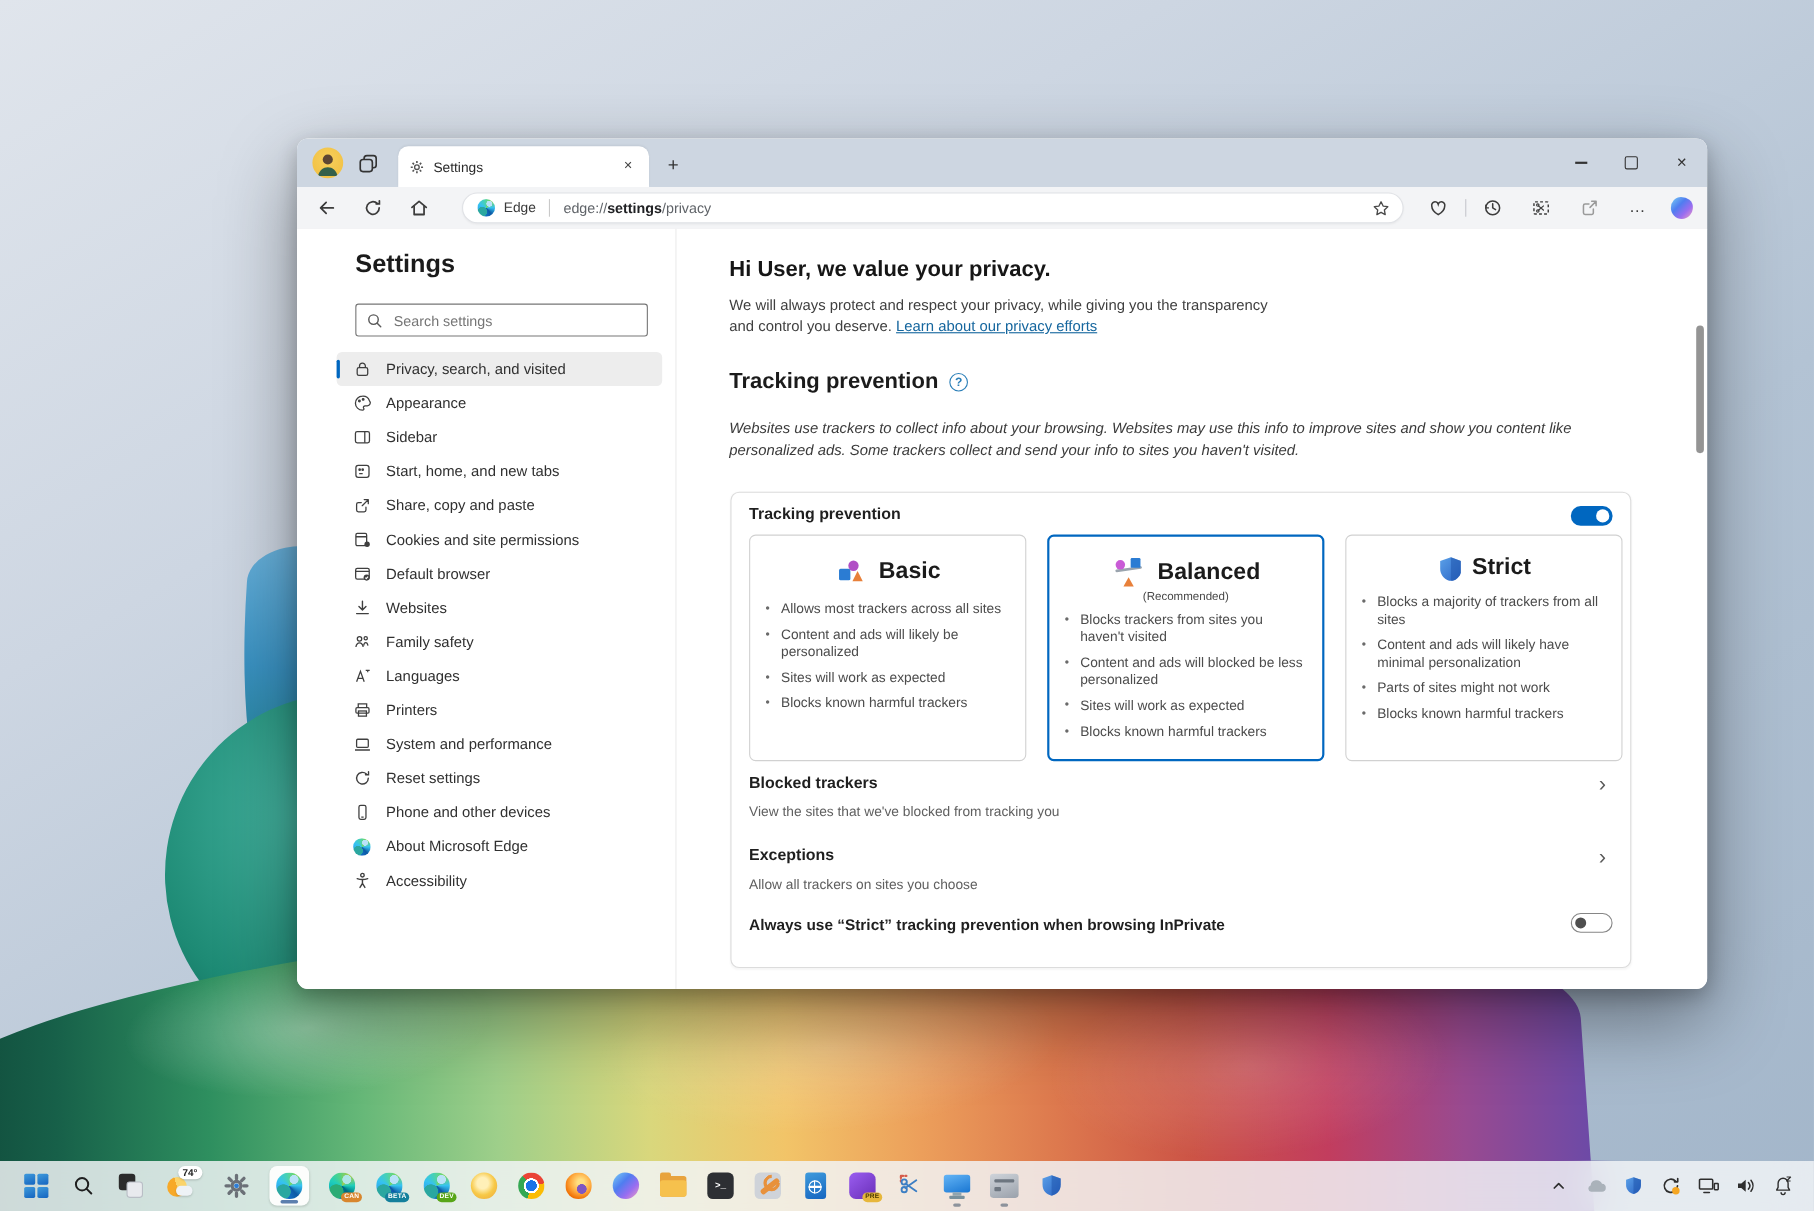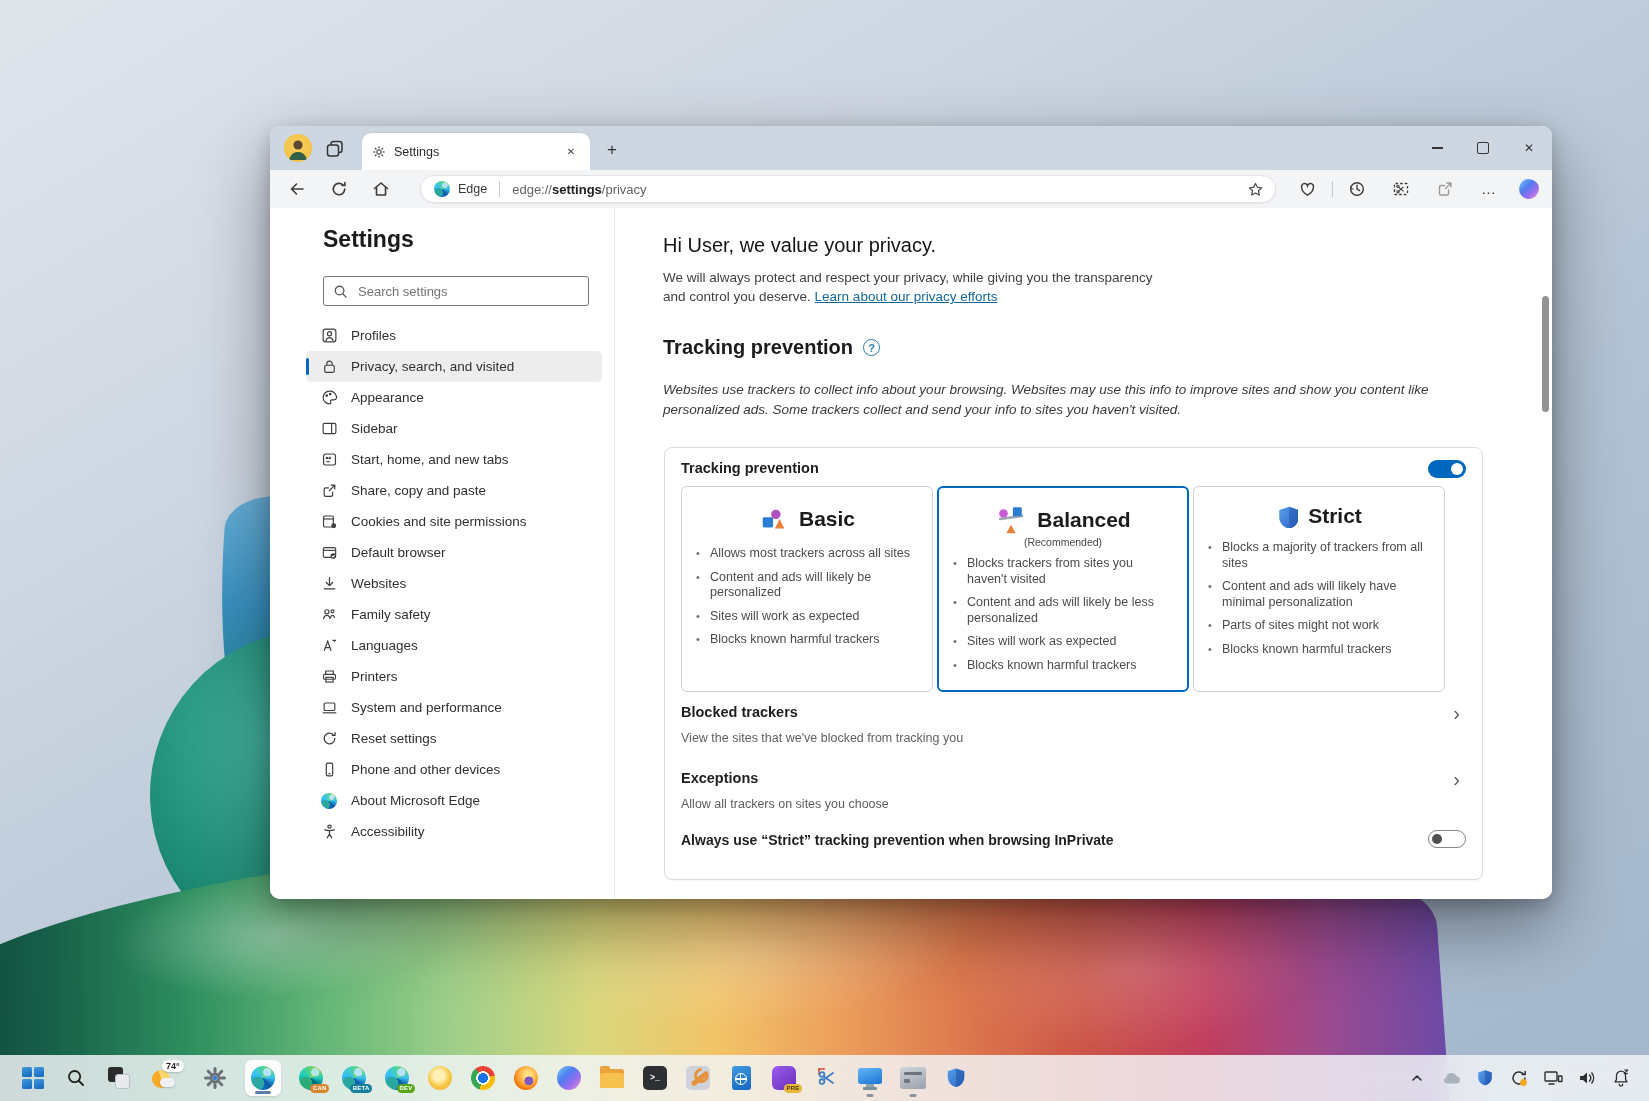--- a/index.html
+++ b/index.html
@@ -79,41 +79,41 @@
   .search-box input::placeholder{color:#757575;}
   .nav{position:absolute;left:36px;top:112px;right:12px;}
   .nav-item{position:relative;display:flex;align-items:center;height:31px;border-radius:5px;
     padding:0 10px 0 14px;color:#303030;font-size:13.5px;}
   .nav-item .nav-ic{width:18px;height:18px;display:flex;align-items:center;justify-content:center;margin-right:13px;}
   .nav-item.selected{background:#ededed;}
   .sel-bar{position:absolute;left:0;top:7px;width:3px;height:17px;border-radius:2px;background:#0067c0;}
 
   
   .mainc{position:absolute;left:393px;top:0;right:0;bottom:0;}
-  .greet{position:absolute;left:0;top:26px;font-size:20px;font-weight:400;color:#161616;}
+  .greet{position:absolute;left:0;top:26px;font-size:20px;font-weight:700;color:#161616;}
   .intro{position:absolute;left:0;top:60px;width:505px;font-size:13.5px;line-height:19px;color:#3f3f3f;}
   .intro a{color:#15669e;text-decoration:underline;}
   .sect-row{position:absolute;left:0;top:128px;display:flex;align-items:center;gap:10px;}
   .sect-title{font-size:20px;font-weight:600;color:#1b1b1b;}
   .help{width:17px;height:17px;border:1.4px solid #2b7fb8;border-radius:50%;color:#2b7fb8;
     font-size:11px;display:flex;align-items:center;justify-content:center;box-sizing:border-box;font-weight:600;}
   .sect-desc{position:absolute;left:0;top:172px;width:775px;font-size:13.5px;line-height:19.5px;color:#3a3a3a;font-style:italic;}
 
   .panel{position:absolute;left:1px;top:239px;width:819px;height:433px;border:1px solid #dcdcdc;
     border-radius:8px;box-sizing:border-box;background:#fff;box-shadow:0 1px 2px rgba(0,0,0,.04);}
   .panel-label{position:absolute;left:16px;top:12px;font-size:14.5px;font-weight:600;color:#1f1f1f;}
   .tgl{position:absolute;width:38px;height:18px;border-radius:10px;box-sizing:border-box;}
   .tgl.on{background:#0067c0;}
   .tgl.on .knob{position:absolute;right:3px;top:3px;width:12px;height:12px;border-radius:50%;background:#fff;}
   .tgl.off{background:#fff;border:1px solid #868686;}
   .tgl.off .knob{position:absolute;left:3px;top:3px;width:10px;height:10px;border-radius:50%;background:#4f4f4f;}
   .tgl.t1{right:16px;top:12px;}
   .tgl.t2{right:16px;top:382px;}
 
-  .cards{position:absolute;left:16px;top:38px;display:flex;gap:4px;justify-content:flex-end;}
+  .cards{position:absolute;left:16px;top:38px;display:flex;gap:19px;justify-content:flex-end;}
   .tp-card{width:252px;height:206px;border:1px solid #d1d1d1;border-radius:6px;box-sizing:border-box;background:#fff;}
   .tp-card.selected{border:2.5px solid #0067c0;}
   .tp-head{display:flex;align-items:center;justify-content:center;gap:10px;margin-top:17px;}
   .tp-title{font-size:21px;font-weight:600;color:#1b1b1b;}
   .tp-sub{text-align:center;font-size:10.5px;color:#474747;margin-top:1px;}
   .tp-card ul{margin:12px 0 0 0;padding:0 12px 0 24px;list-style:none;}
   .tp-card li{position:relative;font-size:12.5px;line-height:15.5px;color:#4c4c4c;margin-bottom:8px;padding-left:4px;}
   .tp-card li::before{content:"•";position:absolute;left:-10px;top:0;color:#6a6a6a;font-size:11px;}
 
   .prow-title{position:absolute;left:16px;font-size:14.5px;font-weight:600;color:#1f1f1f;}
@@ -319,30 +319,20 @@
         <div class="side-title">Settings</div>
         <div class="search-box">
           <svg width="15" height="15" viewBox="0 0 16 16" fill="none" stroke="#5a5a5a" stroke-width="1.4" stroke-linecap="round">
             <circle cx="7" cy="7" r="4.6"></circle>
               <path d="M10.6 10.6L14 14"></path>
           </svg>
           <input type="text" value="" placeholder="Search settings" style="">
         </div>
         <div class="nav">
 
-          <div class="nav-item">
-            <span class="nav-ic">
-                <svg width="17" height="17" viewBox="0 0 16 16" fill="none" stroke="#3f3f3f" stroke-width="1.1">
-                  <rect x="2" y="2" width="12" height="12" rx="2.5"></rect>
-                  <circle cx="8" cy="6.4" r="2"></circle>
-                  <path d="M4.6 13c.5-2 1.9-3 3.4-3s2.9 1 3.4 3"></path>
-                </svg>
-              </span>
-            <span>Profiles</span>
-          </div>
 
           <div class="nav-item selected">
             <span class="sel-bar"></span>
             <span class="nav-ic">
                 <svg width="17" height="17" viewBox="0 0 16 16" fill="none" stroke="#3f3f3f" stroke-width="1.1">
                   <rect x="3.5" y="6.8" width="9" height="6.7" rx="1.5"></rect>
                   <path d="M5.5 6.8V5.4a2.5 2.5 0 0 1 5 0v1.4"></path>
                 </svg>
               </span>
             <span>Privacy, search, and visited</span>
@@ -547,21 +537,21 @@
                   <path d="M12 30l5-9 5 9z" fill="#e8803a"></path>
                   <rect x="4" y="12" width="26" height="2.6" rx="1.3" fill="#9aa4ae" transform="rotate(-8 17 13)"></rect>
                   <circle cx="9" cy="9" r="4.6" fill="#c95bd6"></circle>
                   <rect x="19" y="2.5" width="9.5" height="9.5" rx="1.2" fill="#2b7cd3"></rect>
                 </svg>
                 <span class="tp-title">Balanced</span>
               </div>
               <div class="tp-sub">(Recommended)</div>
               <ul style="margin-top:8px">
                 <li>Blocks trackers from sites you haven't visited</li>
-                <li>Content and ads will likely be less personalized</li>
+                <li>Content and ads will blocked be less personalized</li>
                 <li>Sites will work as expected</li>
                 <li>Blocks known harmful trackers</li>
               </ul>
             </div>
 
             <div class="tp-card">
               <div class="tp-head">
                 <svg class="shield-ic" width="26" height="28">
                     <use href="#sym-shield" width="26" height="28"></use>
                   </svg>

